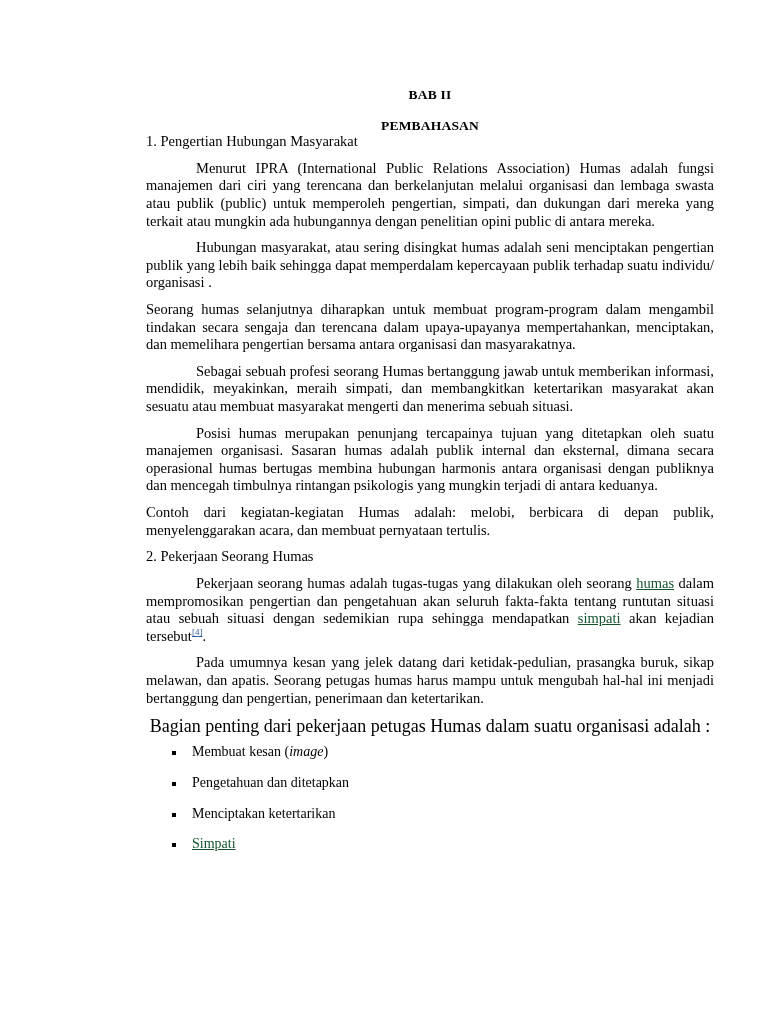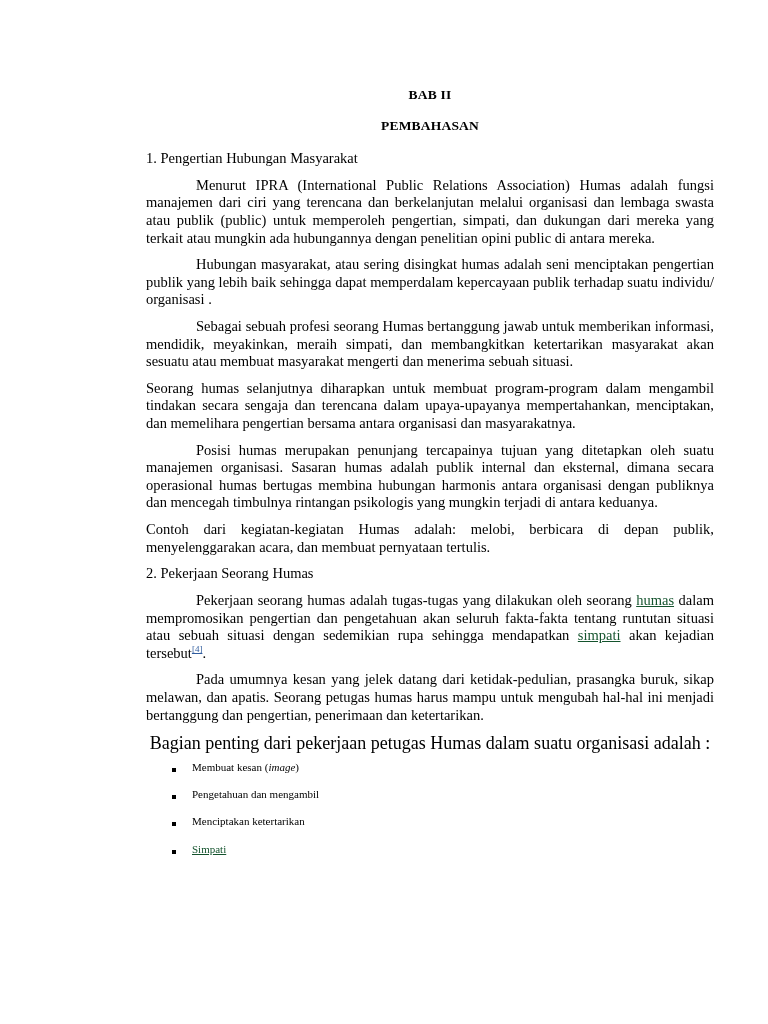--- a/index.html
+++ b/index.html
@@ -30,21 +30,21 @@
     font-weight: bold;
     font-size: 13.5px;
     letter-spacing: 0.2px;
     margin: 0 0 0 0;
     line-height: 1.0;
   }
   .doc-heading.bab {
     margin-bottom: 17px;
   }
   .doc-heading.pembahasan {
-    margin-bottom: 18px;
+    margin-bottom: 1px;
   }
 
   .section-heading {
     font-size: 14.5px;
     line-height: 1.22;
     margin: 0 0 9px 0;
     text-align: left;
   }
 
   p.body {
@@ -66,21 +66,21 @@
     text-align: center;
   }
 
   ul.bullets {
     list-style: none;
     margin: 0;
     padding: 0;
   }
   ul.bullets li {
     position: relative;
-    font-size: 11px;
+    font-size: 14px;
     line-height: 1.2;
     padding-left: 46px;
     margin-bottom: 14px;
   }
   ul.bullets li .sq {
     position: absolute;
     left: 26px;
     top: 7px;
     width: 4px;
     height: 4px;
@@ -115,40 +115,40 @@
   <h1 class="doc-heading bab">BAB II</h1>
 
   <h2 class="doc-heading pembahasan">PEMBAHASAN</h2>
 
   <div class="section-heading">1. Pengertian Hubungan Masyarakat</div>
 
   <p class="body indent">Menurut IPRA (International Public Relations Association) Humas adalah fungsi manajemen dari ciri yang terencana dan berkelanjutan melalui organisasi dan lembaga swasta atau publik (public) untuk memperoleh pengertian, simpati, dan dukungan dari mereka yang terkait atau mungkin ada hubungannya dengan penelitian opini public di antara mereka.</p>
 
   <p class="body indent">Hubungan masyarakat, atau sering disingkat humas adalah seni menciptakan pengertian publik yang lebih baik sehingga dapat memperdalam kepercayaan publik terhadap suatu individu/ organisasi .</p>
 
+  <p class="body">Seorang humas selanjutnya diharapkan untuk membuat program-program dalam mengambil tindakan secara sengaja dan terencana dalam upaya-upayanya mempertahankan, menciptakan, dan memelihara pengertian bersama antara organisasi dan masyarakatnya.</p>
+
   <p class="body indent">Sebagai sebuah profesi seorang Humas bertanggung jawab untuk memberikan informasi, mendidik, meyakinkan, meraih simpati, dan membangkitkan ketertarikan masyarakat akan sesuatu atau membuat masyarakat mengerti dan menerima sebuah situasi.</p>
-
-  <p class="body">Seorang humas selanjutnya diharapkan untuk membuat program-program dalam mengambil tindakan secara sengaja dan terencana dalam upaya-upayanya mempertahankan, menciptakan, dan memelihara pengertian bersama antara organisasi dan masyarakatnya.</p>
 
   <p class="body indent">Posisi humas merupakan penunjang tercapainya tujuan yang ditetapkan oleh suatu manajemen organisasi. Sasaran humas adalah publik internal dan eksternal, dimana secara operasional humas bertugas membina hubungan harmonis antara organisasi dengan publiknya dan mencegah timbulnya rintangan psikologis yang mungkin terjadi di antara keduanya.</p>
 
   <p class="body">Contoh dari kegiatan-kegiatan Humas adalah: melobi, berbicara di depan publik, menyelenggarakan acara, dan membuat pernyataan tertulis.</p>
 
   <div class="section-heading">2. Pekerjaan Seorang Humas</div>
 
   <p class="body indent"><span>Pekerjaan seorang humas adalah tugas-tugas yang dilakukan oleh seorang </span><span class="docwiki-link">humas</span><span> dalam mempromosikan pengertian dan pengetahuan akan seluruh fakta-fakta tentang runtutan situasi atau sebuah situasi dengan sedemikian rupa sehingga mendapatkan </span><span class="docwiki-link">simpati</span><span> akan kejadian tersebut</span><sup class="ref"><span class="docwiki-link">[4]</span></sup><span>.</span></p>
 
   <p class="body indent">Pada umumnya kesan yang jelek datang dari ketidak-pedulian, prasangka buruk, sikap melawan, dan apatis. Seorang petugas humas harus mampu untuk mengubah hal-hal ini menjadi bertanggung dan pengertian, penerimaan dan ketertarikan.</p>
 
   <p class="lead-in">Bagian penting dari pekerjaan petugas Humas dalam suatu organisasi adalah :</p>
 
   <ul class="bullets">
     <li><span class="sq"></span><span>Membuat kesan (</span><em class="it">image</em><span>)</span></li>
 
-    <li><span class="sq"></span><span>Pengetahuan dan mengambil</span></li>
+    <li><span class="sq"></span><span>Pengetahuan dan ditetapkan</span></li>
 
     <li><span class="sq"></span><span>Menciptakan ketertarikan</span></li>
 
 
     <li><span class="sq"></span><span class="docwiki-link">Simpati</span></li>
   </ul>
 
 </div>
 
 </body></html>

